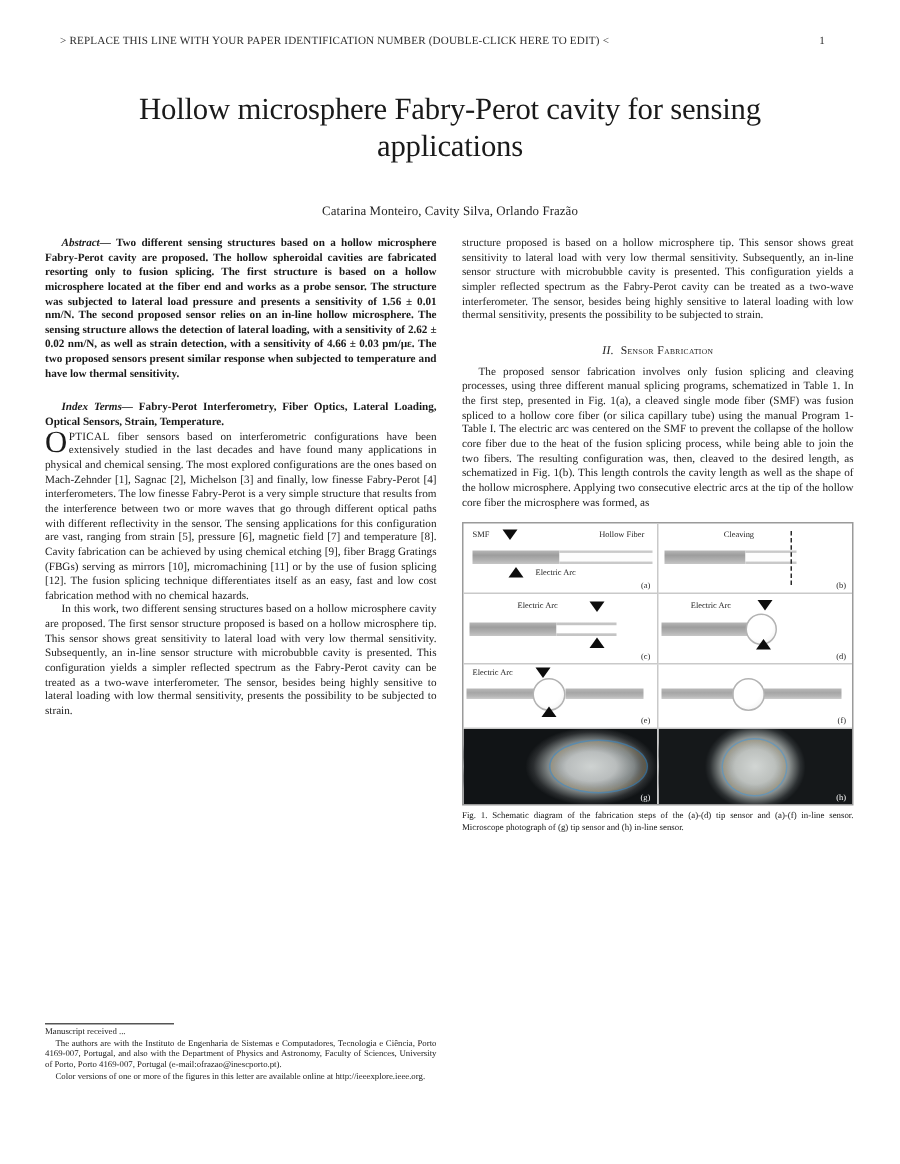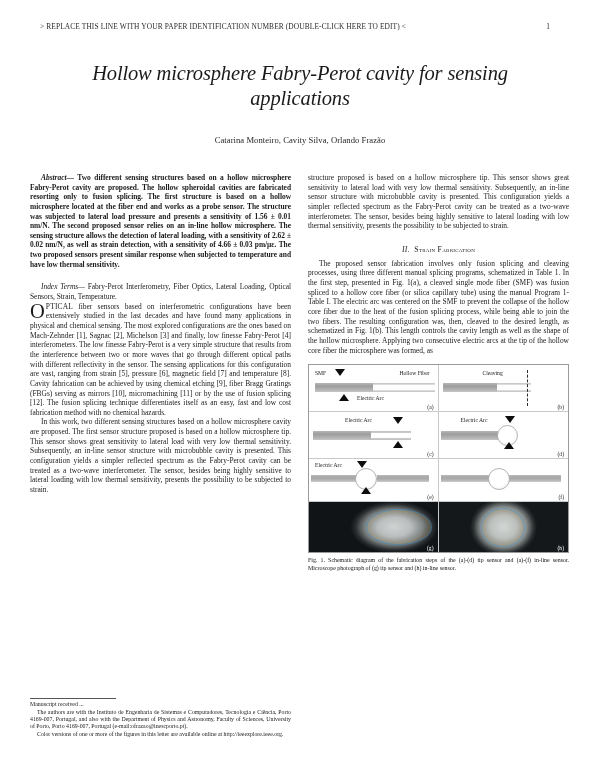--- a/index.html
+++ b/index.html
@@ -41,35 +41,34 @@
   }
 
   
   .title {
     font-size: 20.5px;
     line-height: 1.22;
     text-align: center;
     font-weight: 400;
     letter-spacing: -0.15px;
     margin: 0 26px 0 26px;
-    font-style: italic;
   }
   .authors {
     text-align: center;
     font-size: 8.6px;
     margin-top: 24px;
     letter-spacing: 0.05px;
     color: #1f1f1f;
   }
 
   
   .columns {
     display: flex;
     gap: 17px;
-    margin-top: 28px;
+    margin-top: 12px;
     height: 585px;
   }
   .col {
     width: 261px;
     position: relative;
   }
 
   p {
     margin: 0;
     font-size: 7.45px;
@@ -78,21 +77,21 @@
     text-justify: inter-word;
     hyphens: none;
   }
   p.indent { text-indent: 11px; }
 
   .abstract { font-weight: bold; text-align: justify; }
   .abstract .lead { font-style: italic; font-weight: bold; }
   .abstract, .indexterms { letter-spacing: -0.02px; }
 
   .indexterms {
-    font-weight: normal;
+    font-weight: bold;
     margin-top: 13px;
     text-align: justify;
     font-size: 7.45px;
     line-height: 1.3;
     text-indent: 11px;
   }
   .indexterms .lead { font-style: italic; }
 
   .sec-head {
     text-align: center;
@@ -321,21 +320,21 @@
       </div>
     </div>
 
     <div class="col">
 
       <p style="visibility:hidden;height:0;overflow:hidden;margin:0;">In this work, two different sensing structures based on a hollow microsphere cavity are proposed. The first sensor structure proposed is based on a hollow microsphere tip. This sensor shows great sensitivity to lateral load with very low thermal sensitivity. Subsequently, an in-line sensor structure with microbubble cavity is presented. This configuration yields a simpler reflected spectrum as the Fabry-Perot cavity can be treated as a two-wave interferometer. The sensor, besides being highly sensitive to lateral loading with low thermal sensitivity, presents the possibility to be subjected to strain.</p>
 
       <p style="margin-top:0;">structure proposed is based on a hollow microsphere tip. This sensor shows great sensitivity to lateral load with very low thermal sensitivity. Subsequently, an in-line sensor structure with microbubble cavity is presented. This configuration yields a simpler reflected spectrum as the Fabry-Perot cavity can be treated as a two-wave interferometer. The sensor, besides being highly sensitive to lateral loading with low thermal sensitivity, presents the possibility to be subjected to strain.</p>
 
       <div class="sec-head">
-        <span class="num">II.</span>&nbsp;&nbsp;<span>Strain Fabrication</span>
+        <span class="num">II.</span>&nbsp;&nbsp;<span>Sensor Fabrication</span>
       </div>
 
       <p class="indent">The proposed sensor fabrication involves only fusion splicing and cleaving processes, using three different manual splicing programs, schematized in Table 1. In the first step, presented in Fig. 1(a), a cleaved single mode fiber (SMF) was fusion spliced to a hollow core fiber (or silica capillary tube) using the manual Program 1- Table I. The electric arc was centered on the SMF to prevent the collapse of the hollow core fiber due to the heat of the fusion splicing process, while being able to join the two fibers. The resulting configuration was, then, cleaved to the desired length, as schematized in Fig. 1(b). This length controls the cavity length as well as the shape of the hollow microsphere. Applying two consecutive electric arcs at the tip of the hollow core fiber the microsphere was formed, as</p>
 
       <figure>
         <div class="fig-grid">
 
           <div class="fig-cell">
             <span class="cap-lbl" style="left:6px;top:5px;">SMF</span>
             <span class="cap-lbl" style="right:8px;top:5px;">Hollow Fiber</span>

